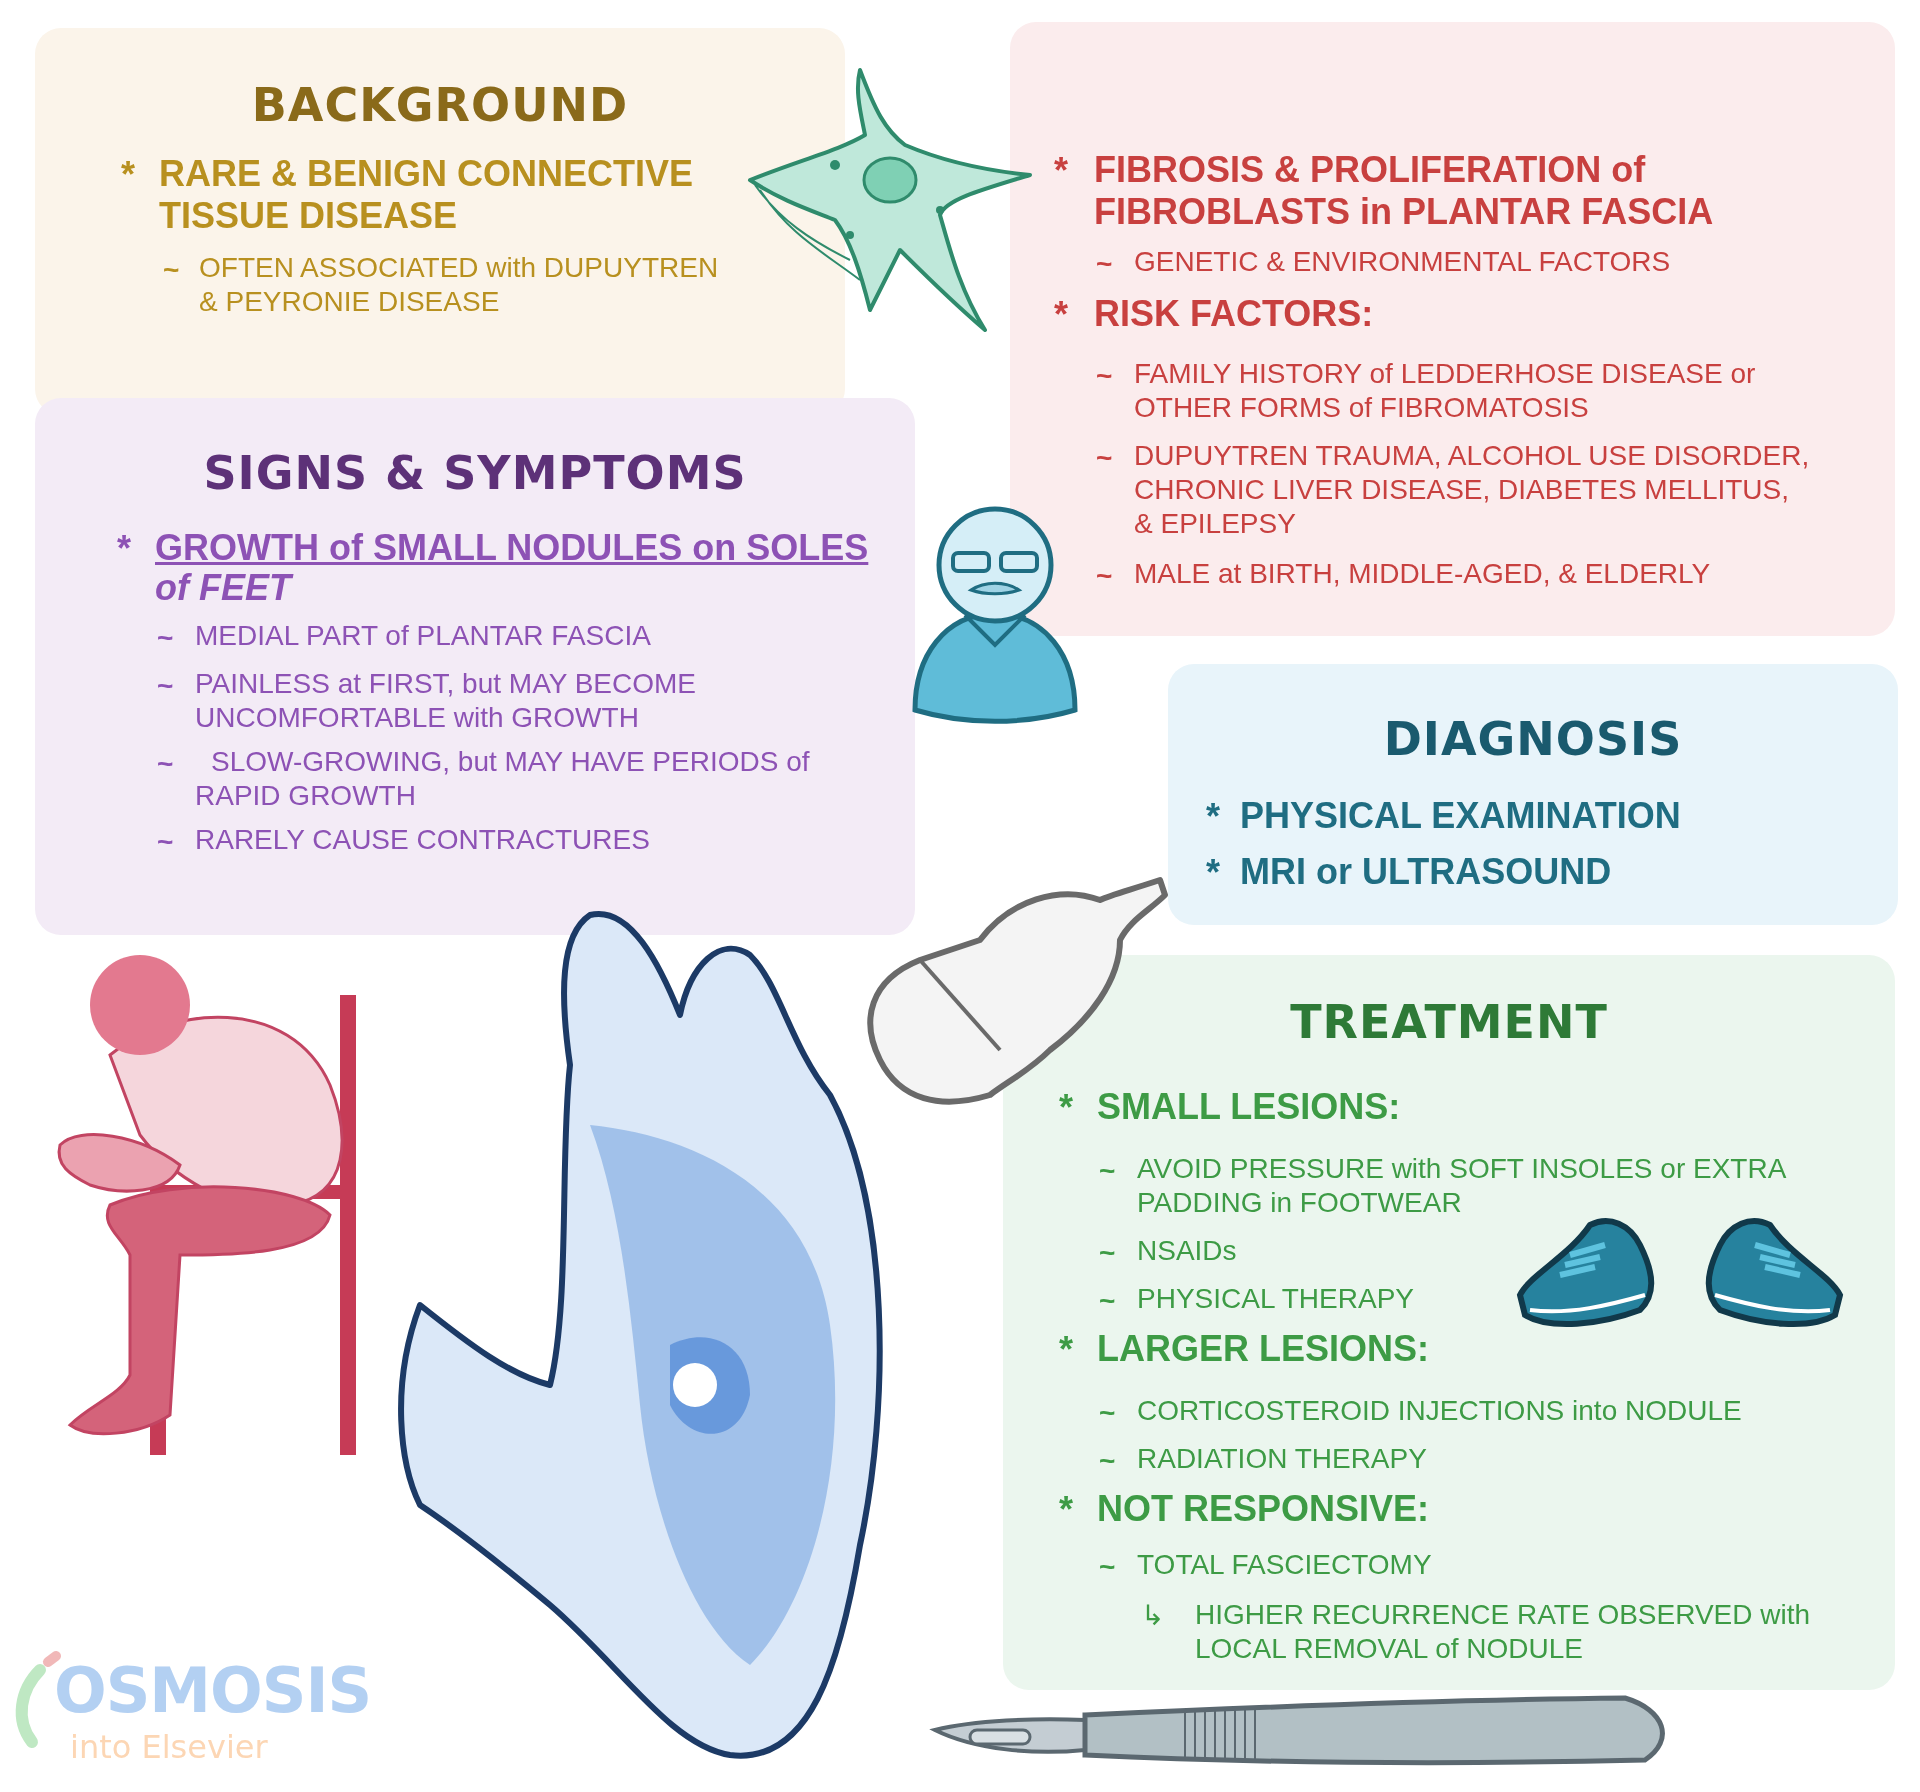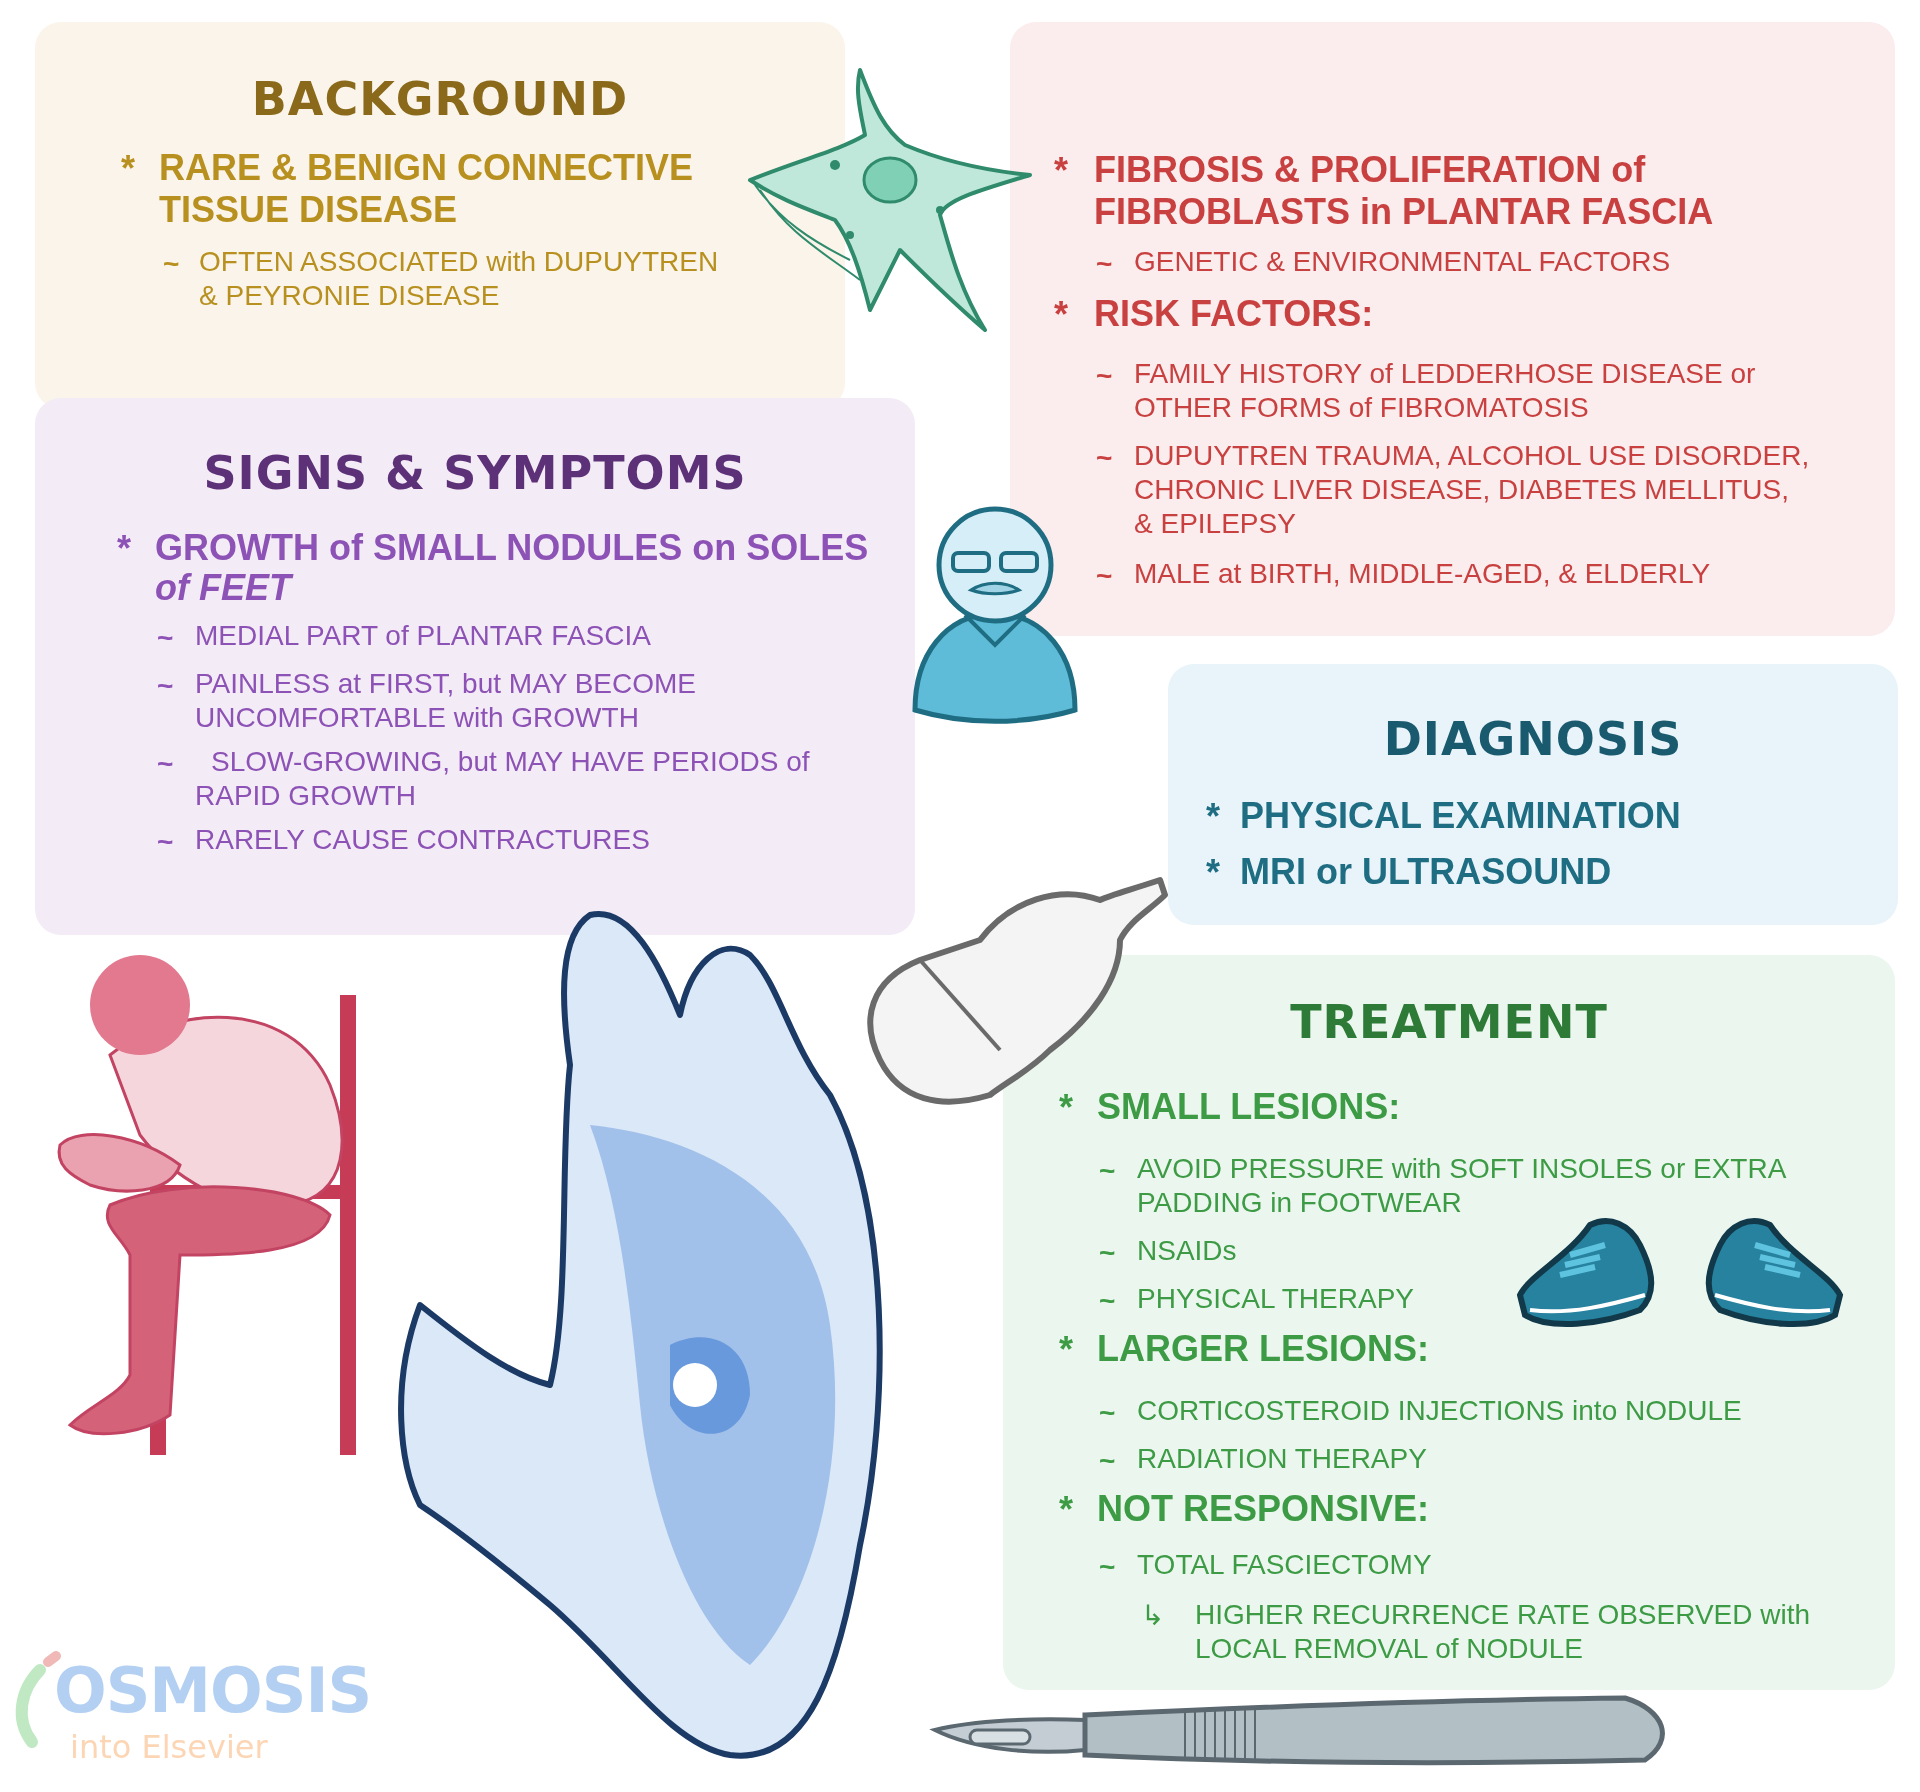--- a/index.html
+++ b/index.html
@@ -7,21 +7,21 @@
          font-family:"Liberation Sans", "DejaVu Sans", sans-serif; }
   .box { position:absolute; border-radius:26px; box-sizing:border-box; }
   .title { position:absolute; left:0; right:0; text-align:center; font-weight:bold;
            font-size:46px; letter-spacing:1px; font-family:"DejaVu Sans", sans-serif; }
   .line { position:absolute; white-space:pre; font-weight:bold; line-height:1.12; }
   .b1 { font-size:36px; }
   .b3 { font-size:28px; font-weight:normal; }
   .mk { position:absolute; font-weight:bold; }
 
   
-  #bg { left:35px; top:22px; width:810px; height:387px; background:#fbf4ea; color:#b8901f; }
+  #bg { left:35px; top:28px; width:810px; height:387px; background:#fbf4ea; color:#b8901f; }
   #bg .title { top:50px; color:#8a6a1a; }
   
   #causes { left:1010px; top:22px; width:885px; height:614px; background:#fbeced; color:#c8403f; }
   #causes .title { top:50px; color:#9e2a2b; }
   
   #signs { left:35px; top:398px; width:880px; height:537px; background:#f3ebf6; color:#8d52b5; }
   #signs .title { top:48px; color:#5d3178; }
   
   #diag { left:1168px; top:664px; width:730px; height:261px; background:#e8f4fa; color:#1f6d82; }
   #diag .title { top:48px; color:#1a5a6e; }
@@ -64,21 +64,21 @@
   <span class="line b3" style="left:124px;top:418px;">DUPUYTREN TRAUMA, ALCOHOL USE DISORDER,</span>
   <span class="line b3" style="left:124px;top:452px;">CHRONIC LIVER DISEASE, DIABETES MELLITUS,</span>
   <span class="line b3" style="left:124px;top:486px;">&amp; EPILEPSY</span>
   <span class="mk b3" style="left:86px;top:538px;">~</span>
   <span class="line b3" style="left:124px;top:536px;">MALE at BIRTH, MIDDLE-AGED, &amp; ELDERLY</span>
 </div>
 
 <div class="box" id="signs">
   <div class="title">SIGNS &amp; SYMPTOMS</div>
   <span class="mk b1" style="left:82px;top:130px;">*</span>
-  <span class="line b1" style="left:120px;top:130px;">GROWTH of SMALL NODULES on SOLES</span>
+  <span class="line b1" style="left:120px;top:130px;text-decoration:underline;">GROWTH of SMALL NODULES on SOLES</span>
   <span class="line b1" style="left:120px;top:170px;font-style:italic;">of FEET</span>
   <span class="mk b3" style="left:122px;top:224px;">~</span>
   <span class="line b3" style="left:160px;top:222px;">MEDIAL PART of PLANTAR FASCIA</span>
   <span class="mk b3" style="left:122px;top:272px;">~</span>
   <span class="line b3" style="left:160px;top:270px;">PAINLESS at FIRST, but MAY BECOME</span>
   <span class="line b3" style="left:160px;top:304px;">UNCOMFORTABLE with GROWTH</span>
   <span class="mk b3" style="left:122px;top:350px;">~</span>
   <span class="line b3" style="left:176px;top:348px;">SLOW-GROWING, but MAY HAVE PERIODS of</span>
   <span class="line b3" style="left:160px;top:382px;">RAPID GROWTH</span>
   <span class="mk b3" style="left:122px;top:428px;">~</span>

